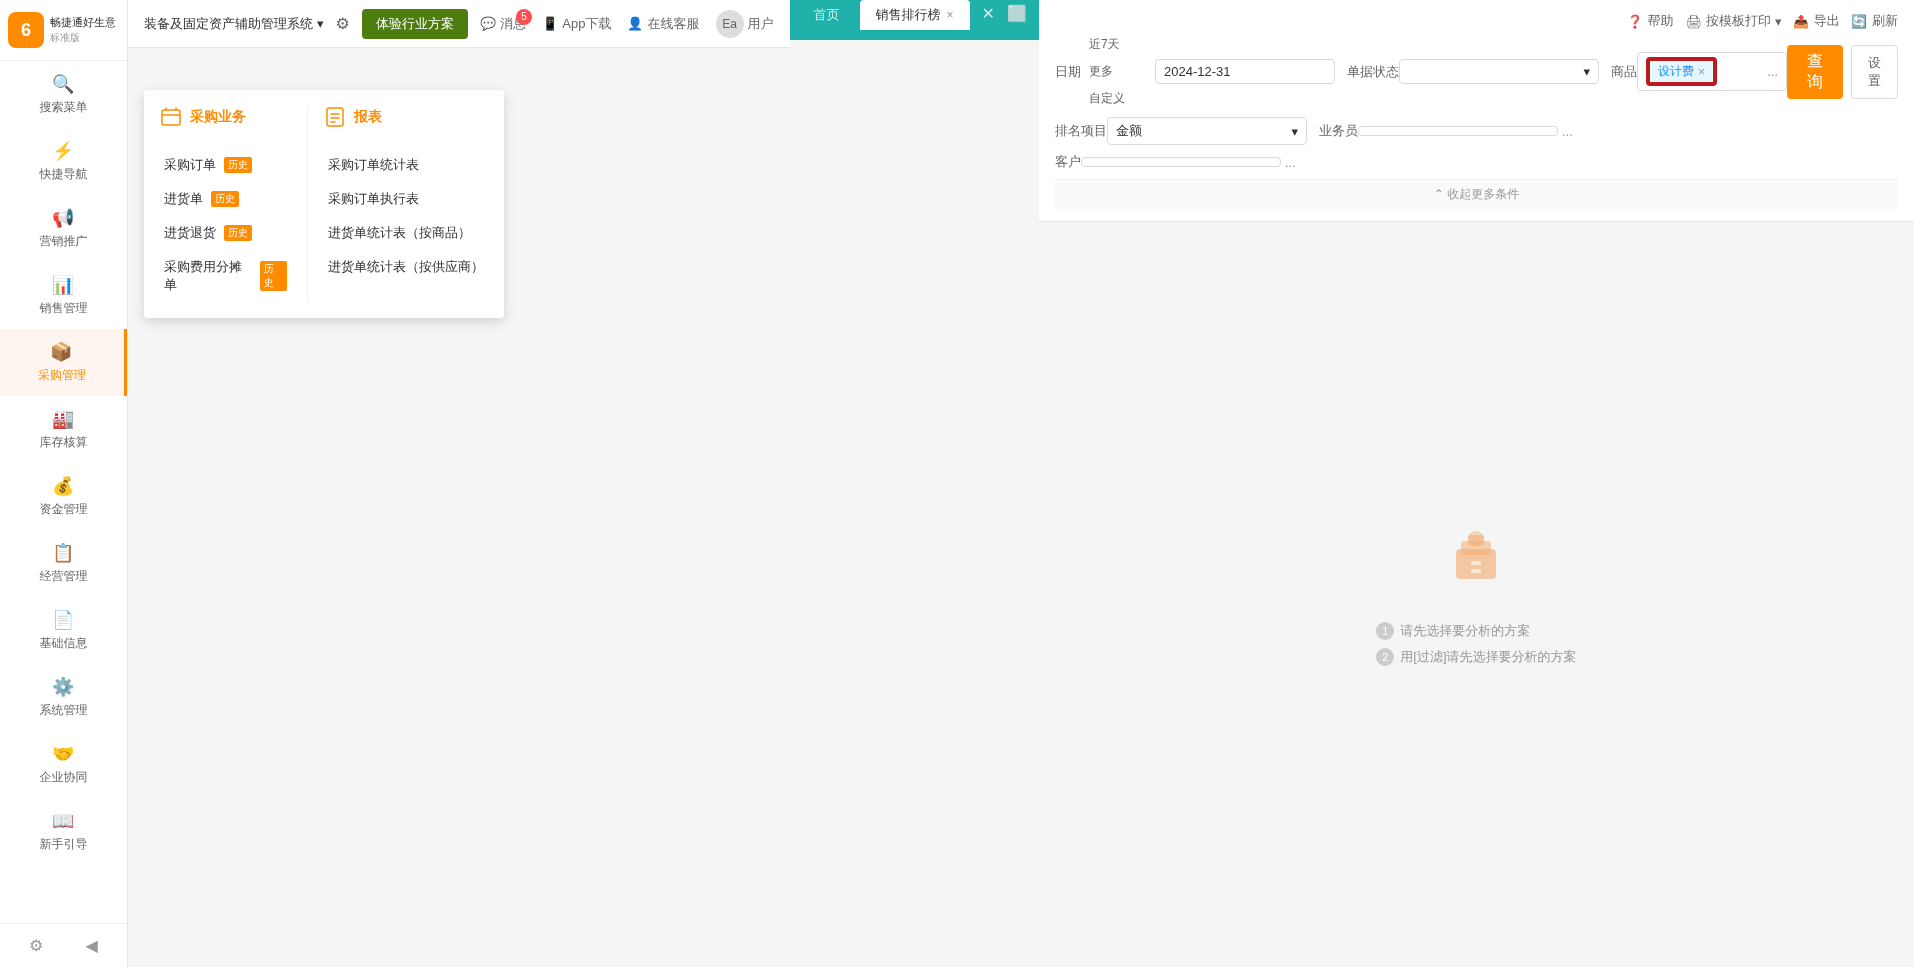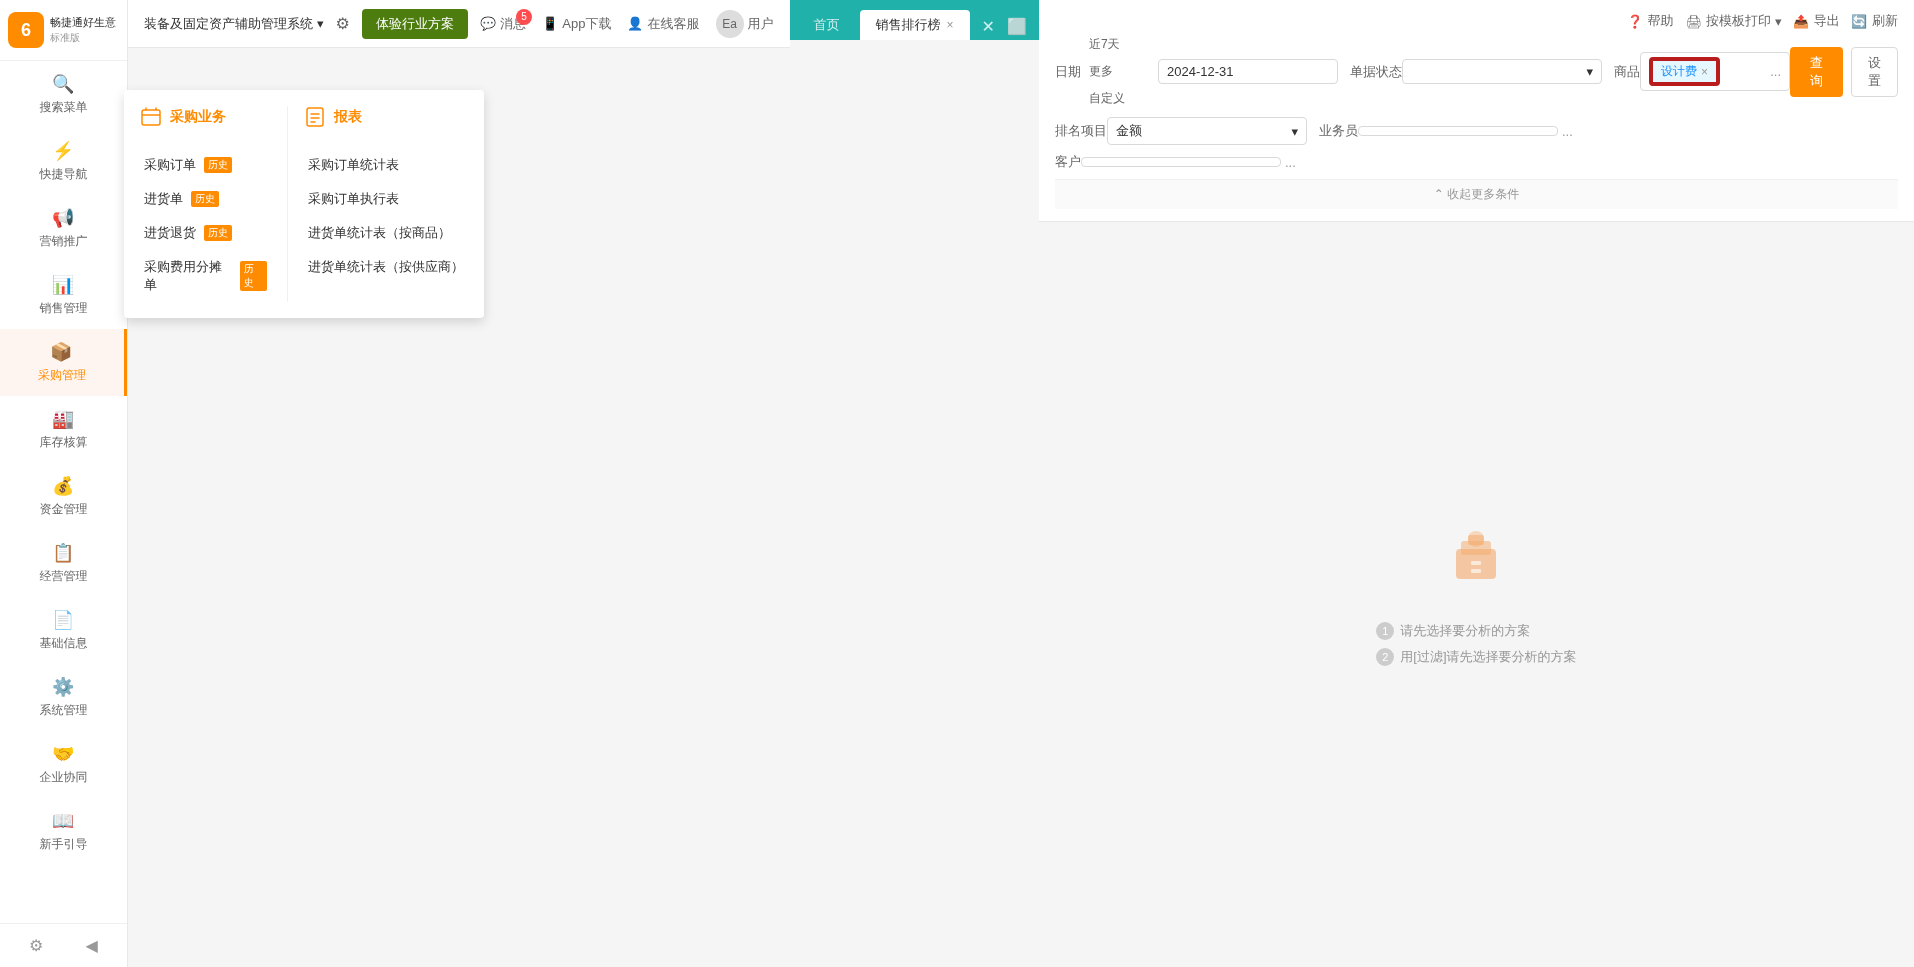--- a/index.html
+++ b/index.html
@@ -30,52 +30,52 @@
     .top-bar { height: 48px; background: #fff; display: flex; align-items: center; padding: 0 16px; gap: 12px; border-bottom: 1px solid #e8e8e8; flex-shrink: 0; }
     .top-bar-dropdown { display: flex; align-items: center; gap: 4px; color: #333; cursor: pointer; }
     .top-bar-settings { color: #666; cursor: pointer; font-size: 16px; }
     .industry-btn { background: #4d7c0f; color: white; border: none; border-radius: 4px; padding: 6px 14px; cursor: pointer; font-size: 13px; text-align: center; }
     .top-bar-right { display: flex; align-items: center; gap: 16px; margin-left: auto; }
     .top-bar-right-item { display: flex; align-items: center; gap: 4px; color: #666; cursor: pointer; font-size: 13px; position: relative; }
     .notification-badge { background: #ff4d4f; color: white; border-radius: 50%; width: 16px; height: 16px; font-size: 10px; display: flex; align-items: center; justify-content: center; position: absolute; top: -6px; right: -6px; }
     .user-avatar { width: 28px; height: 28px; background: #ddd; border-radius: 50%; display: flex; align-items: center; justify-content: center; font-size: 12px; color: #666; }
 
     
-    .tab-bar { height: 40px; background: #20b2aa; display: flex; align-items: flex-end; padding: 0 8px; gap: 4px; flex-shrink: 0; }
+    .tab-bar { height: 40px; background: #20b2aa; display: flex; align-items: flex-start; padding: 0 8px; gap: 4px; flex-shrink: 0; }
     .tab-item { padding: 6px 16px; cursor: pointer; font-size: 13px; color: rgba(255,255,255,0.8); border-radius: 4px 4px 0 0; display: flex; align-items: center; gap: 6px; }
     .tab-item.active { background: white; color: #333; }
     .tab-close { font-size: 12px; color: #999; cursor: pointer; }
     .tab-spacer { flex: 1; }
     .tab-window-btn { color: rgba(255,255,255,0.8); font-size: 16px; cursor: pointer; padding: 4px; }
 
     
     .content-area { flex: 1; display: flex; flex-direction: column; overflow: hidden; position: relative; }
 
     
     .filter-bar { background: white; padding: 12px 16px; border-bottom: 1px solid #e8e8e8; flex-shrink: 0; }
     .filter-row { display: flex; align-items: center; margin-bottom: 8px; }
     .filter-row:last-child { margin-bottom: 0; }
     .filter-label { color: #666; font-size: 13px; white-space: nowrap; }
     .filter-input { border: 1px solid #d9d9d9; border-radius: 4px; padding: 4px 8px; font-size: 13px; color: #333; background: white; cursor: pointer; display: flex; align-items: center; gap: 4px; min-width: 180px; }
     .filter-tag { background: #e6f7ff; border: 4px solid #b91c1c; border-radius: 4px; padding: 2px 8px; font-size: 12px; color: #1890ff; display: flex; align-items: center; gap: 4px; }
     .filter-tag-close { cursor: pointer; color: #999; }
     .filter-select { border: 1px solid #d9d9d9; border-radius: 4px; padding: 4px 8px; font-size: 13px; color: #333; background: white; cursor: pointer; min-width: 120px; display: flex; align-items: center; justify-content: space-between; }
     .filter-dots { color: #999; cursor: pointer; }
-    .query-btn { background: #ff8c00; color: white; border: none; border-radius: 4px; padding: 6px 20px; cursor: pointer; font-size: 13px; }
+    .query-btn { background: #ff8c00; color: white; border: none; border-radius: 4px; padding: 6px 20px; cursor: pointer; font-size: 16px; }
     .setting-btn { border: 1px solid #d9d9d9; background: white; border-radius: 4px; padding: 6px 16px; cursor: pointer; font-size: 13px; color: #666; }
     .toolbar-right { margin-left: auto; display: flex; align-items: center; gap: 12px; }
     .toolbar-btn { color: #666; font-size: 13px; cursor: pointer; display: flex; align-items: center; gap: 4px; }
     .collapse-bar { text-align: center; padding: 6px; color: #999; font-size: 12px; cursor: pointer; background: #fafafa; border-top: 1px solid #f0f0f0; }
 
     
     .empty-state { flex: 1; display: flex; flex-direction: column; align-items: center; justify-content: center; gap: 16px; }
     .empty-tips { color: #999; font-size: 13px; line-height: 2; }
     .empty-tip-item { display: flex; align-items: center; gap: 6px; }
     .tip-num { width: 18px; height: 18px; background: #ccc; border-radius: 50%; color: white; font-size: 11px; display: flex; align-items: center; justify-content: center; }
-    .dropdown-menu { position: fixed; top: 90px; left: 124px; background: white; box-shadow: 0 4px 12px rgba(0,0,0,0.15); border-radius: 4px; z-index: 200; width: 360px; padding: 16px; }
+    .dropdown-menu { position: fixed; top: 90px; left: 144px; background: white; box-shadow: 0 4px 12px rgba(0,0,0,0.15); border-radius: 4px; z-index: 200; width: 360px; padding: 16px; }
     .dropdown-menu-grid { display: grid; grid-template-columns: 1fr 1fr; gap: 0; }
     .dropdown-col { }
     .dropdown-col-header { display: flex; align-items: center; gap: 8px; color: #ff8c00; font-size: 14px; font-weight: bold; margin-bottom: 12px; padding-bottom: 8px; }
     .dropdown-col-divider { border-right: 1px solid #f0f0f0; margin-right: 16px; padding-right: 16px; }
     .dropdown-item { display: flex; align-items: center; gap: 8px; padding: 8px 4px; cursor: pointer; color: #333; font-size: 13px; }
     .history-badge { background: #ff8c00; color: white; font-size: 10px; padding: 1px 4px; border-radius: 2px; }
 
     
     .time-chips { display: flex; gap: 6px; align-items: center; flex-wrap: wrap; }
     .time-chip { padding: 2px 8px; border-radius: 3px; font-size: 12px; cursor: pointer; color: #666; }

